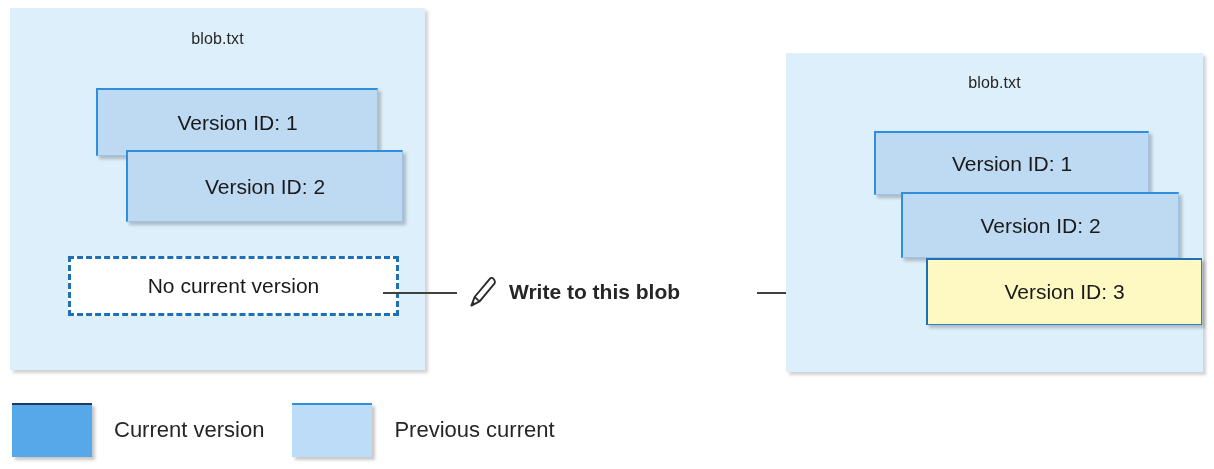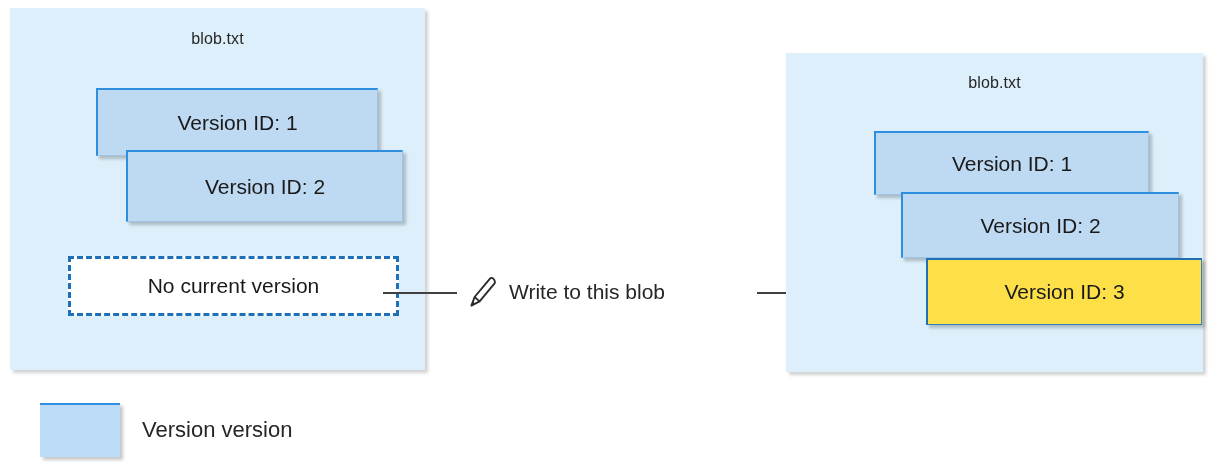--- a/index.html
+++ b/index.html
@@ -48,21 +48,21 @@
     margin-left: 46px;
   }
   .version-box.previous {
     background: #bed9f2;
     border-top: 2px solid #2e8fe0;
     border-left: 2px solid #2e8fe0;
     border-right: 1px solid #9fc3e4;
     border-bottom: 1px solid #9fc3e4;
   }
   .version-box.current {
-    background: #fde047;
+    background: #fef9c3;
     border-top: 2px solid #1f6fb5;
     border-left: 2px solid #1f6fb5;
     border-right: 1px solid #2f7ec0;
     border-bottom: 1px solid #2f7ec0;
   }
 
   
   #l-v1 { left: 40px; top: 80px;  width: 282px; height: 68px; }
   #l-v2 { left: 70px; top: 142px; width: 277px; height: 72px; }
 
@@ -104,21 +104,21 @@
   #write-action {
     position: absolute;
     left: 468px; top: 276px;
     display: flex;
     align-items: center;
     gap: 11px;
   }
   #pencil-icon { width: 30px; height: 32px; display: block; }
   #write-label {
     font-size: 21px;
-    font-weight: normal;
+    font-weight: bold;
     color: #262626;
     white-space: nowrap;
   }
 
   
   #legend {
     position: absolute;
     left: 12px; top: 403px;
     display: flex;
     align-items: center;
@@ -189,18 +189,22 @@
   <div class="version-box previous" id="r-v2">
     <span>Version ID: 2</span>
   </div>
 
   <div class="version-box current" id="r-v3">
     <span>Version ID: 3</span>
   </div>
 </div>
 
 <div id="legend">
+  <div class="legend-item" id="legend-item-current">
+    <span class="legend-swatch current"></span>
+    <span class="legend-label">Current version</span>
+  </div>
 
   <div class="legend-item" id="legend-item-previous">
     <span class="legend-swatch previous"></span>
-    <span class="legend-label">Version version</span>
+    <span class="legend-label">Previous current</span>
   </div>
 </div>
 
 </body></html>

